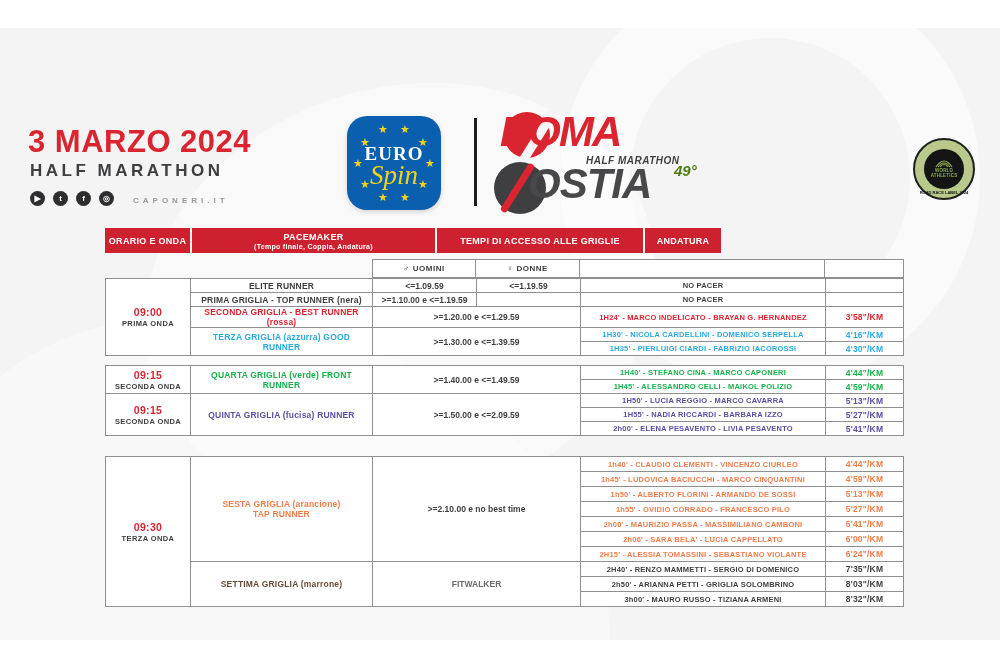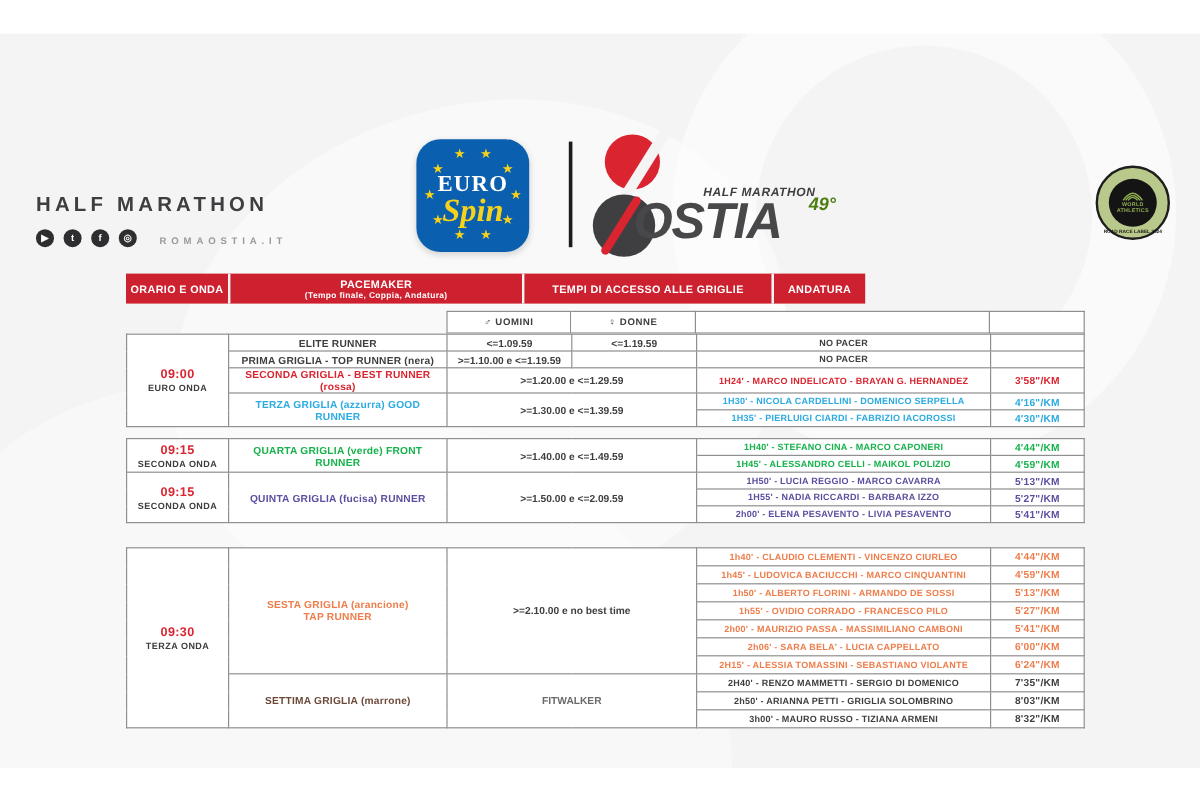--- a/index.html
+++ b/index.html
@@ -19,21 +19,21 @@
   .hdr-date{position:absolute;left:28px;top:96px;font-size:31px;font-weight:800;color:var(--red);letter-spacing:.5px}
   .hdr-sub{position:absolute;left:30px;top:133px;font-size:17px;font-weight:bold;color:var(--dark);letter-spacing:3.5px}
   .social{position:absolute;left:30px;top:163px;display:flex;gap:8px}
   .soc{width:15px;height:15px;border-radius:50%;background:#2e2e30;color:#fff;font-size:8px;display:flex;align-items:center;justify-content:center;font-weight:bold}
   .hdr-site{position:absolute;left:133px;top:168px;font-size:8px;font-weight:bold;color:#9a9a9a;letter-spacing:4px}
 
   
   .eurospin{position:absolute;left:347px;top:88px;width:94px;height:94px;background:var(--blue);border-radius:20px;box-shadow:0 2px 5px rgba(0,0,0,.15)}
   .es-star{position:absolute;color:var(--yellow);font-size:11px;transform:translate(-50%,-50%);line-height:1}
   .es-euro{position:absolute;left:0;top:27px;width:100%;text-align:center;color:#fff;font-family:"Liberation Serif",serif;font-weight:bold;font-size:19px;letter-spacing:1px}
-  .es-spin{position:absolute;left:0;top:44px;width:100%;text-align:center;color:var(--yellow);font-family:"Liberation Serif",serif;font-weight:bold;font-style:italic;font-size:27px}
+  .es-spin{position:absolute;left:0;top:44px;width:100%;text-align:center;color:var(--yellow);font-family:"Liberation Serif",serif;font-weight:normal;font-style:italic;font-size:27px}
   .divider{position:absolute;left:474px;top:90px;width:3px;height:88px;background:#1c1c1c}
 
   
   .logo{position:absolute;left:498px;top:84px;width:230px;height:105px}
   .lg-redcircle{position:absolute;left:6px;top:0;width:46px;height:46px;border-radius:50%;background:var(--red)}
   .lg-darkcircle{position:absolute;left:-4px;top:50px;width:52px;height:52px;border-radius:50%;background:#3f3f41}
   .lg-slash-w{position:absolute;left:34px;top:-8px;width:9px;height:70px;background:#f4f4f5;transform:rotate(32deg)}
   .lg-slash-r{position:absolute;left:16px;top:48px;width:7px;height:56px;background:var(--red);border-radius:4px;transform:rotate(32deg)}
   .lg-roma{position:absolute;left:2px;top:-4px;font-size:42px;font-weight:900;font-style:italic;color:var(--red);letter-spacing:-2px}
   .lg-half{position:absolute;left:88px;top:43px;font-size:10px;font-weight:800;font-style:italic;color:#3f3f41;letter-spacing:.5px}
@@ -72,28 +72,29 @@
 </style>
 </head>
 <body>
 
 <div class="canvas">
   <div class="stage">
     <div class="swoosh1"></div>
     <div class="swoosh2"></div>
     <div class="swoosh3"></div>
 
+    <div class="hdr-date">3 MARZO 2024</div>
     <div class="hdr-sub">HALF MARATHON</div>
     <div class="social">
       <span class="soc">▶</span>
       <span class="soc">t</span>
       <span class="soc">f</span>
       <span class="soc">◎</span>
     </div>
-    <div class="hdr-site">ROMAOSTIA.IT</div>
+    <div class="hdr-site">CAPONERI.IT</div>
 
     <div class="eurospin">
       <span class="es-star" style="left:83px;top:47px">★</span>
       <span class="es-star" style="left:76px;top:68px">★</span>
       <span class="es-star" style="left:58px;top:81px">★</span>
       <span class="es-star" style="left:36px;top:81px">★</span>
       <span class="es-star" style="left:18px;top:68px">★</span>
       <span class="es-star" style="left:11px;top:47px">★</span>
       <span class="es-star" style="left:18px;top:26px">★</span>
       <span class="es-star" style="left:36px;top:13px">★</span>
@@ -102,20 +103,21 @@
       <div class="es-euro">EURO</div>
       <div class="es-spin">Spin</div>
     </div>
     <div class="divider"></div>
 
     <div class="logo">
       <div class="lg-redcircle"></div>
       <div class="lg-slash-w"></div>
       <div class="lg-darkcircle"></div>
       <div class="lg-slash-r"></div>
+      <div class="lg-roma">ROMA</div>
       <div class="lg-half">HALF MARATHON</div>
       <div class="lg-ostia">OSTIA</div>
       <div class="lg-ed">49°</div>
     </div>
 
     <div class="badge">
       <div class="badge-inner">
         <svg width="18" height="9" viewBox="0 0 18 9">
           <path d="M1 8 Q9 -4 17 8" stroke="#8fae4e" stroke-width="1.2" fill="none"></path>
           <path d="M3 8 Q9 0 15 8" stroke="#8fae4e" stroke-width="1.2" fill="none"></path>
@@ -160,21 +162,21 @@
             <col style="width:182px">
             <col style="width:104px">
             <col style="width:104px">
             <col style="width:245px">
             <col style="width:78px">
           </colgroup>
         <tbody>
             <tr>
           <td rowspan="5">
             <div class="time">09:00</div>
-            <div class="wavename">EURO ONDA</div>
+            <div class="wavename">PRIMA ONDA</div>
           </td>
           <td class="griglia">ELITE RUNNER</td>
           <td class="tempi">&lt;=1.09.59</td>
           <td class="tempi">&lt;=1.19.59</td>
           <td class="pacer">NO PACER</td>
           <td class="and"></td>
         </tr>
         <tr>
           <td class="griglia">PRIMA GRIGLIA - TOP RUNNER (nera)</td>
           <td class="tempi">&gt;=1.10.00 e &lt;=1.19.59</td>

